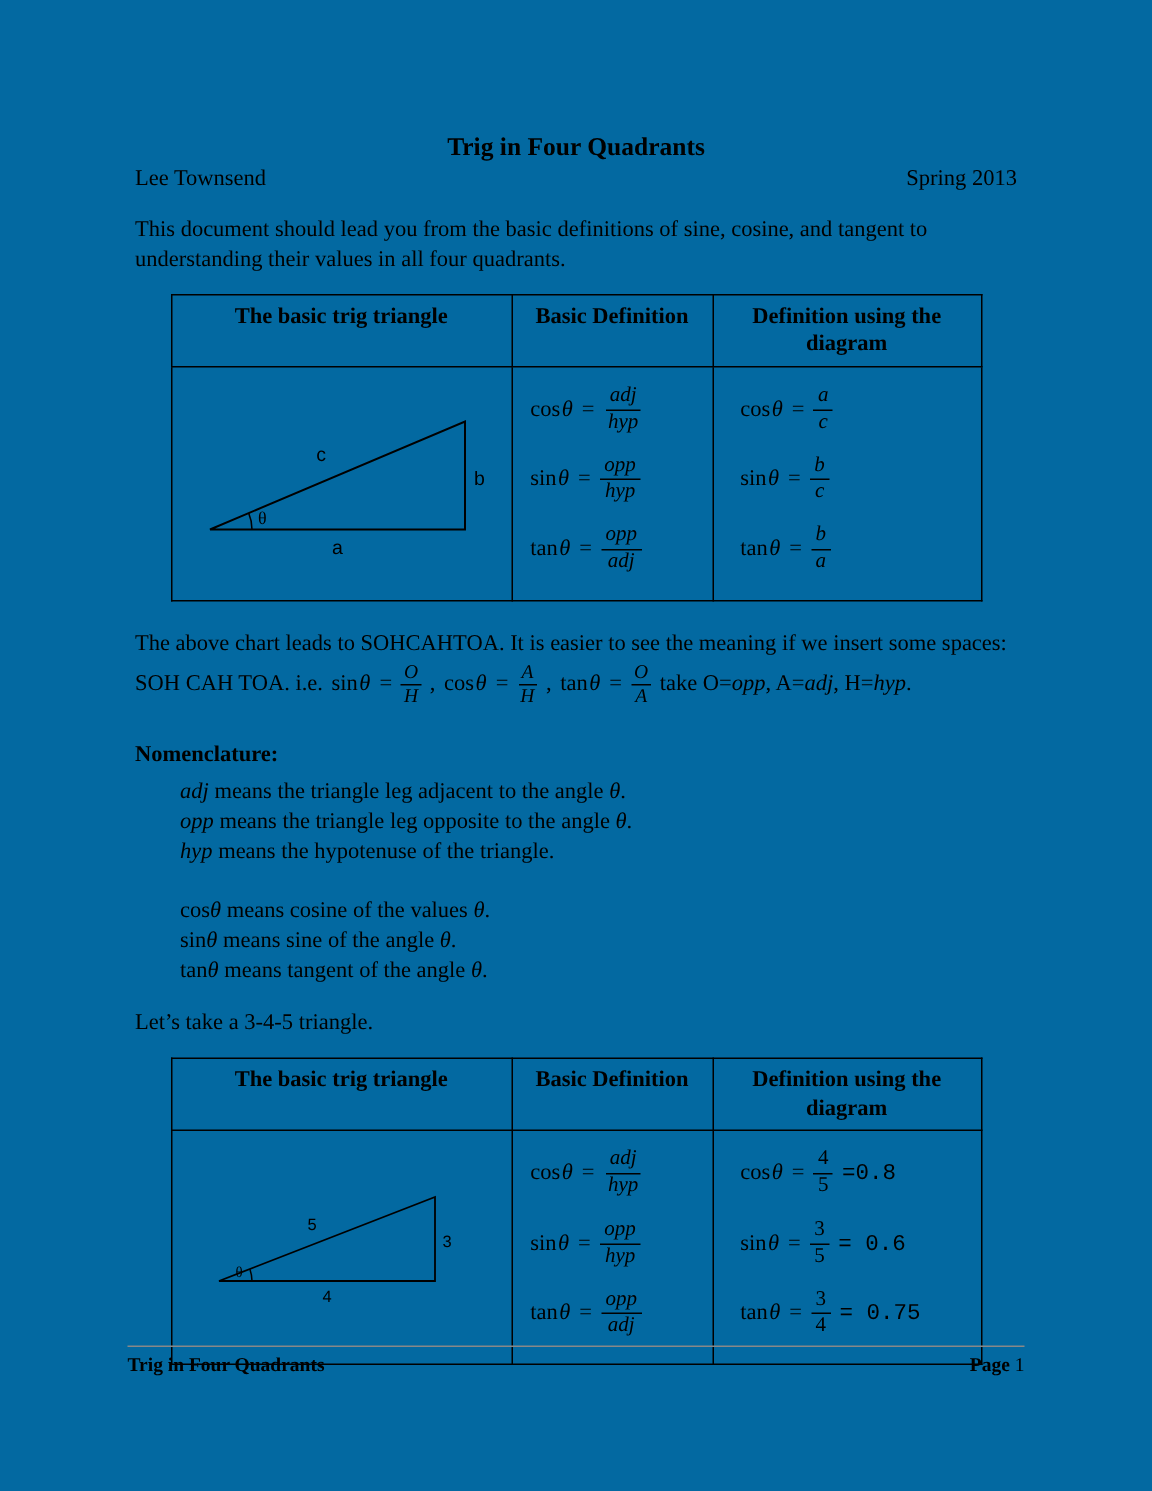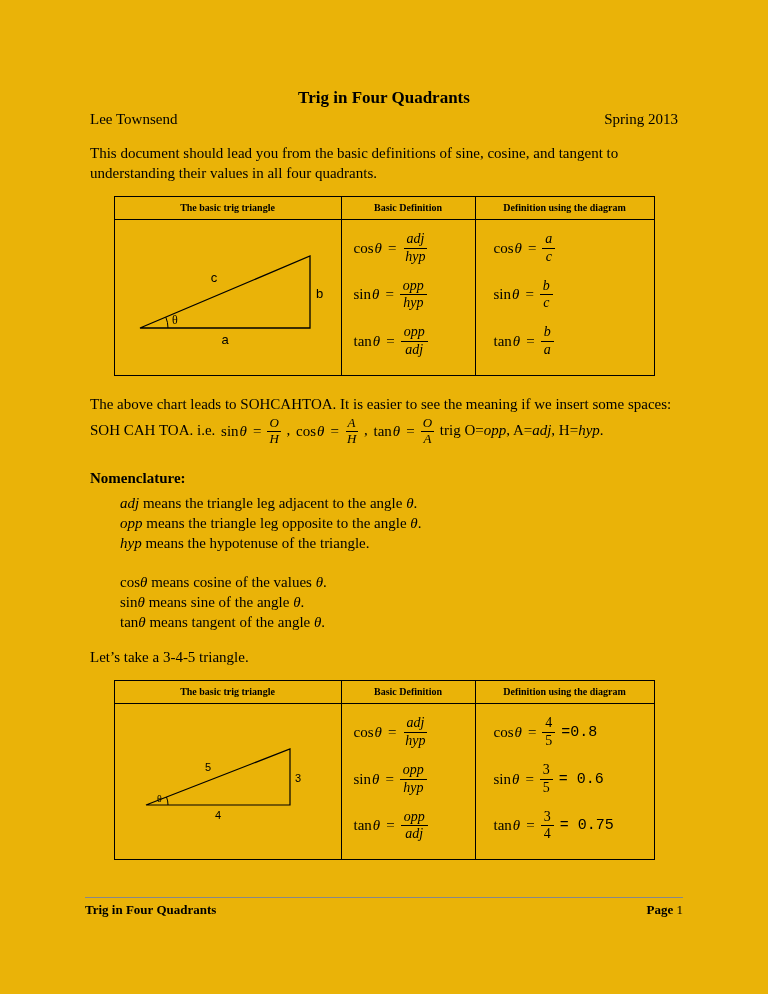--- a/index.html
+++ b/index.html
@@ -1,40 +1,40 @@
 <!DOCTYPE html>
 <html><head>
 <meta charset="utf-8">
 <style>
   html,body { margin:0; padding:0; background:#fff; }
   .page {
     position: relative;
     width: 768px; height: 994px;
-    background: #eab308;
+    background: #0369a1;
     color: #000;
     font-family: "Liberation Serif", serif;
     font-size: 15px;
     box-sizing: border-box;
     padding: 88px 90px 0 90px;
     overflow: hidden;
   }
   .title { text-align:center; font-weight:bold; font-size:17px; }
   .byline { display:flex; justify-content:space-between; margin-top:3px; }
   .para { margin:16px 0 0 0; line-height:1.32; }
   .start-line { margin-top:34px; }
   table.defs {
     border-collapse: collapse;
     table-layout: fixed;
     width: 540px;
     margin: 12px auto 0 auto;
   }
   table.defs th, table.defs td { border:1px solid #000; }
   table.defs th {
     font-weight:bold; text-align:center; vertical-align:top;
-    padding:5px 4px; font-size:10px; line-height:1.25;
+    padding:5px 4px; font-size:15px; line-height:1.25;
   }
   td.tri-cell { text-align:center; vertical-align:middle; }
   td.f-cell { vertical-align:top; padding:4px 4px 4px 12px; }
   td.f-cell2 { vertical-align:top; padding:4px 4px 4px 18px; }
   .formula { display:flex; align-items:center; margin:7px 0 12px 0; }
   .fn { font-style:normal; }
   .sym { font-style:italic; margin-left:1px; }
   .eq { margin:0 6px; }
   .res { margin-left:6px;font-family:Liberation Mono, monospace; }
   .frac { display:inline-flex; flex-direction:column; align-items:center; font-size:14px; line-height:1.2; }
@@ -182,21 +182,21 @@
     </span><span> , </span>
     <span class="m">
       <span class="fn">tan</span>
         <span class="sym">θ</span>
       <span class="eq">=</span>
       <span class="ifrac">
           <span class="fnum it">O</span>
           <span class="fden it">A</span>
         </span>
     </span>
-    <span>trig O=</span><span class="it">opp</span><span>, A=</span><span class="it">adj</span><span>, H=</span><span class="it">hyp</span><span>.</span>
+    <span>take O=</span><span class="it">opp</span><span>, A=</span><span class="it">adj</span><span>, H=</span><span class="it">hyp</span><span>.</span>
   </p>
 
   <p class="para nom-heading">Nomenclature:</p>
 
   <div>
     <div class="nom-line"><span class="it">adj</span><span> means the triangle leg adjacent to the angle </span><span class="it">θ</span><span>.</span></div>
     <div class="nom-line"><span class="it">opp</span><span> means the triangle leg opposite to the angle </span><span class="it">θ</span><span>.</span></div>
     <div class="nom-line"><span class="it">hyp</span><span> means the hypotenuse of the triangle.</span><span class="it"></span><span></span></div>
   </div>
 

